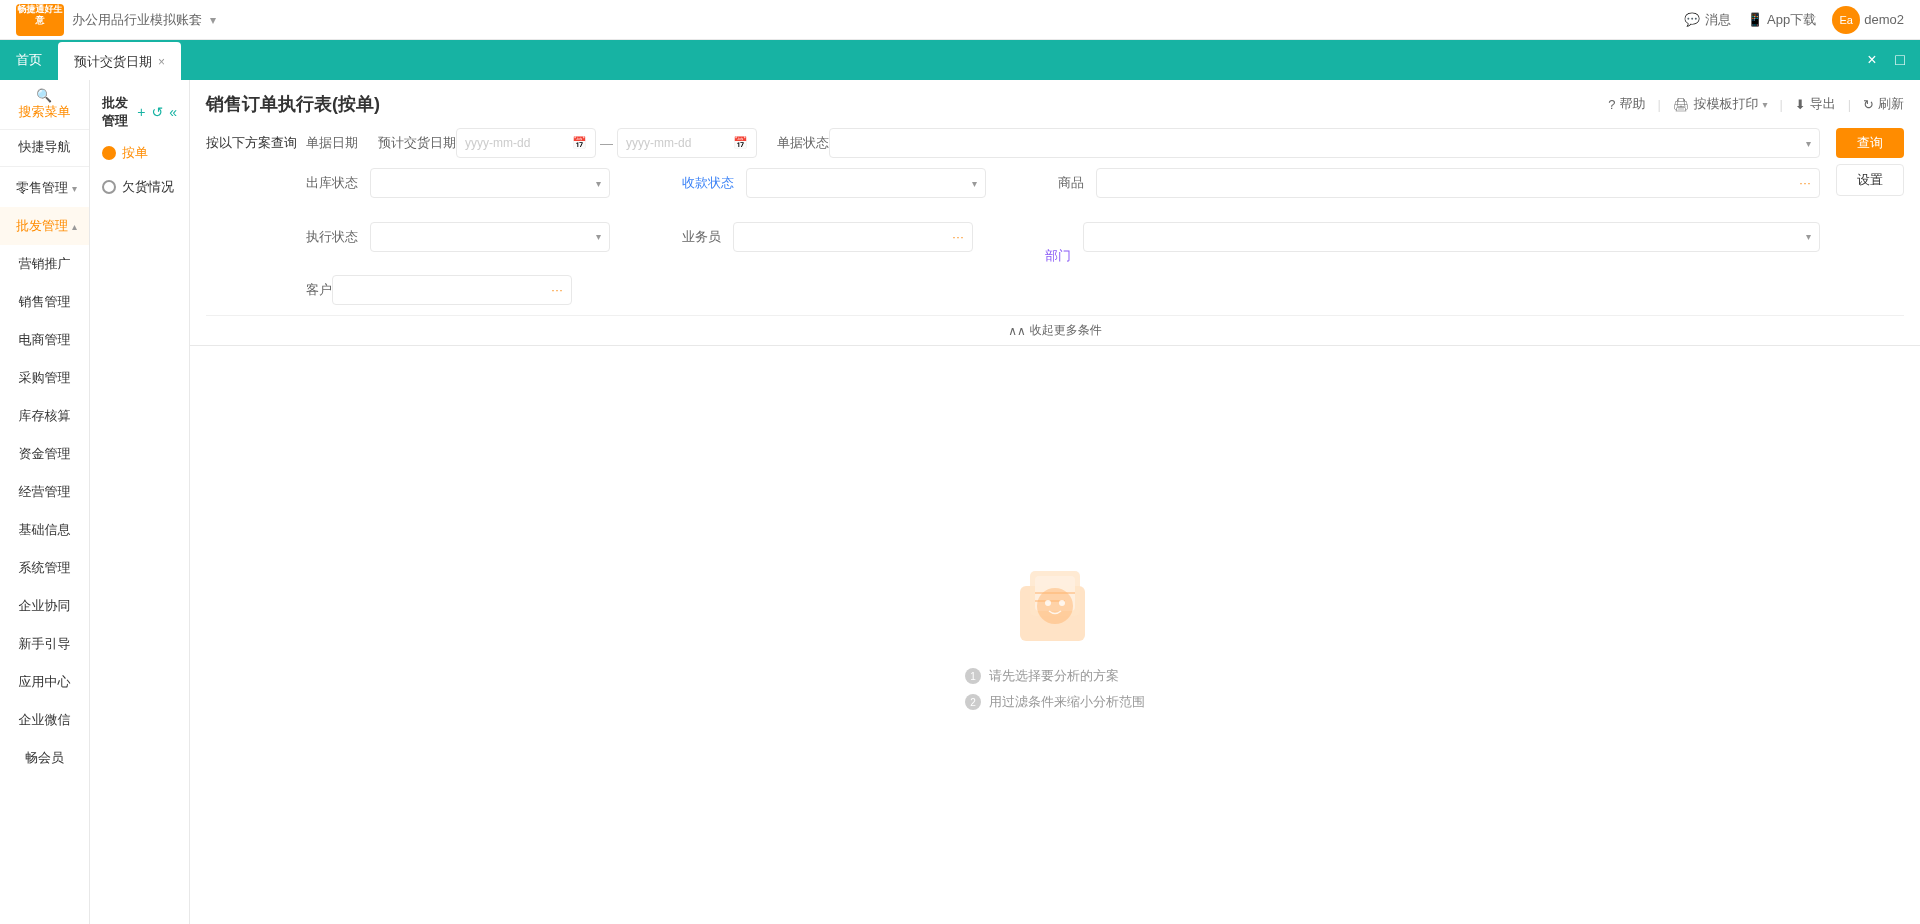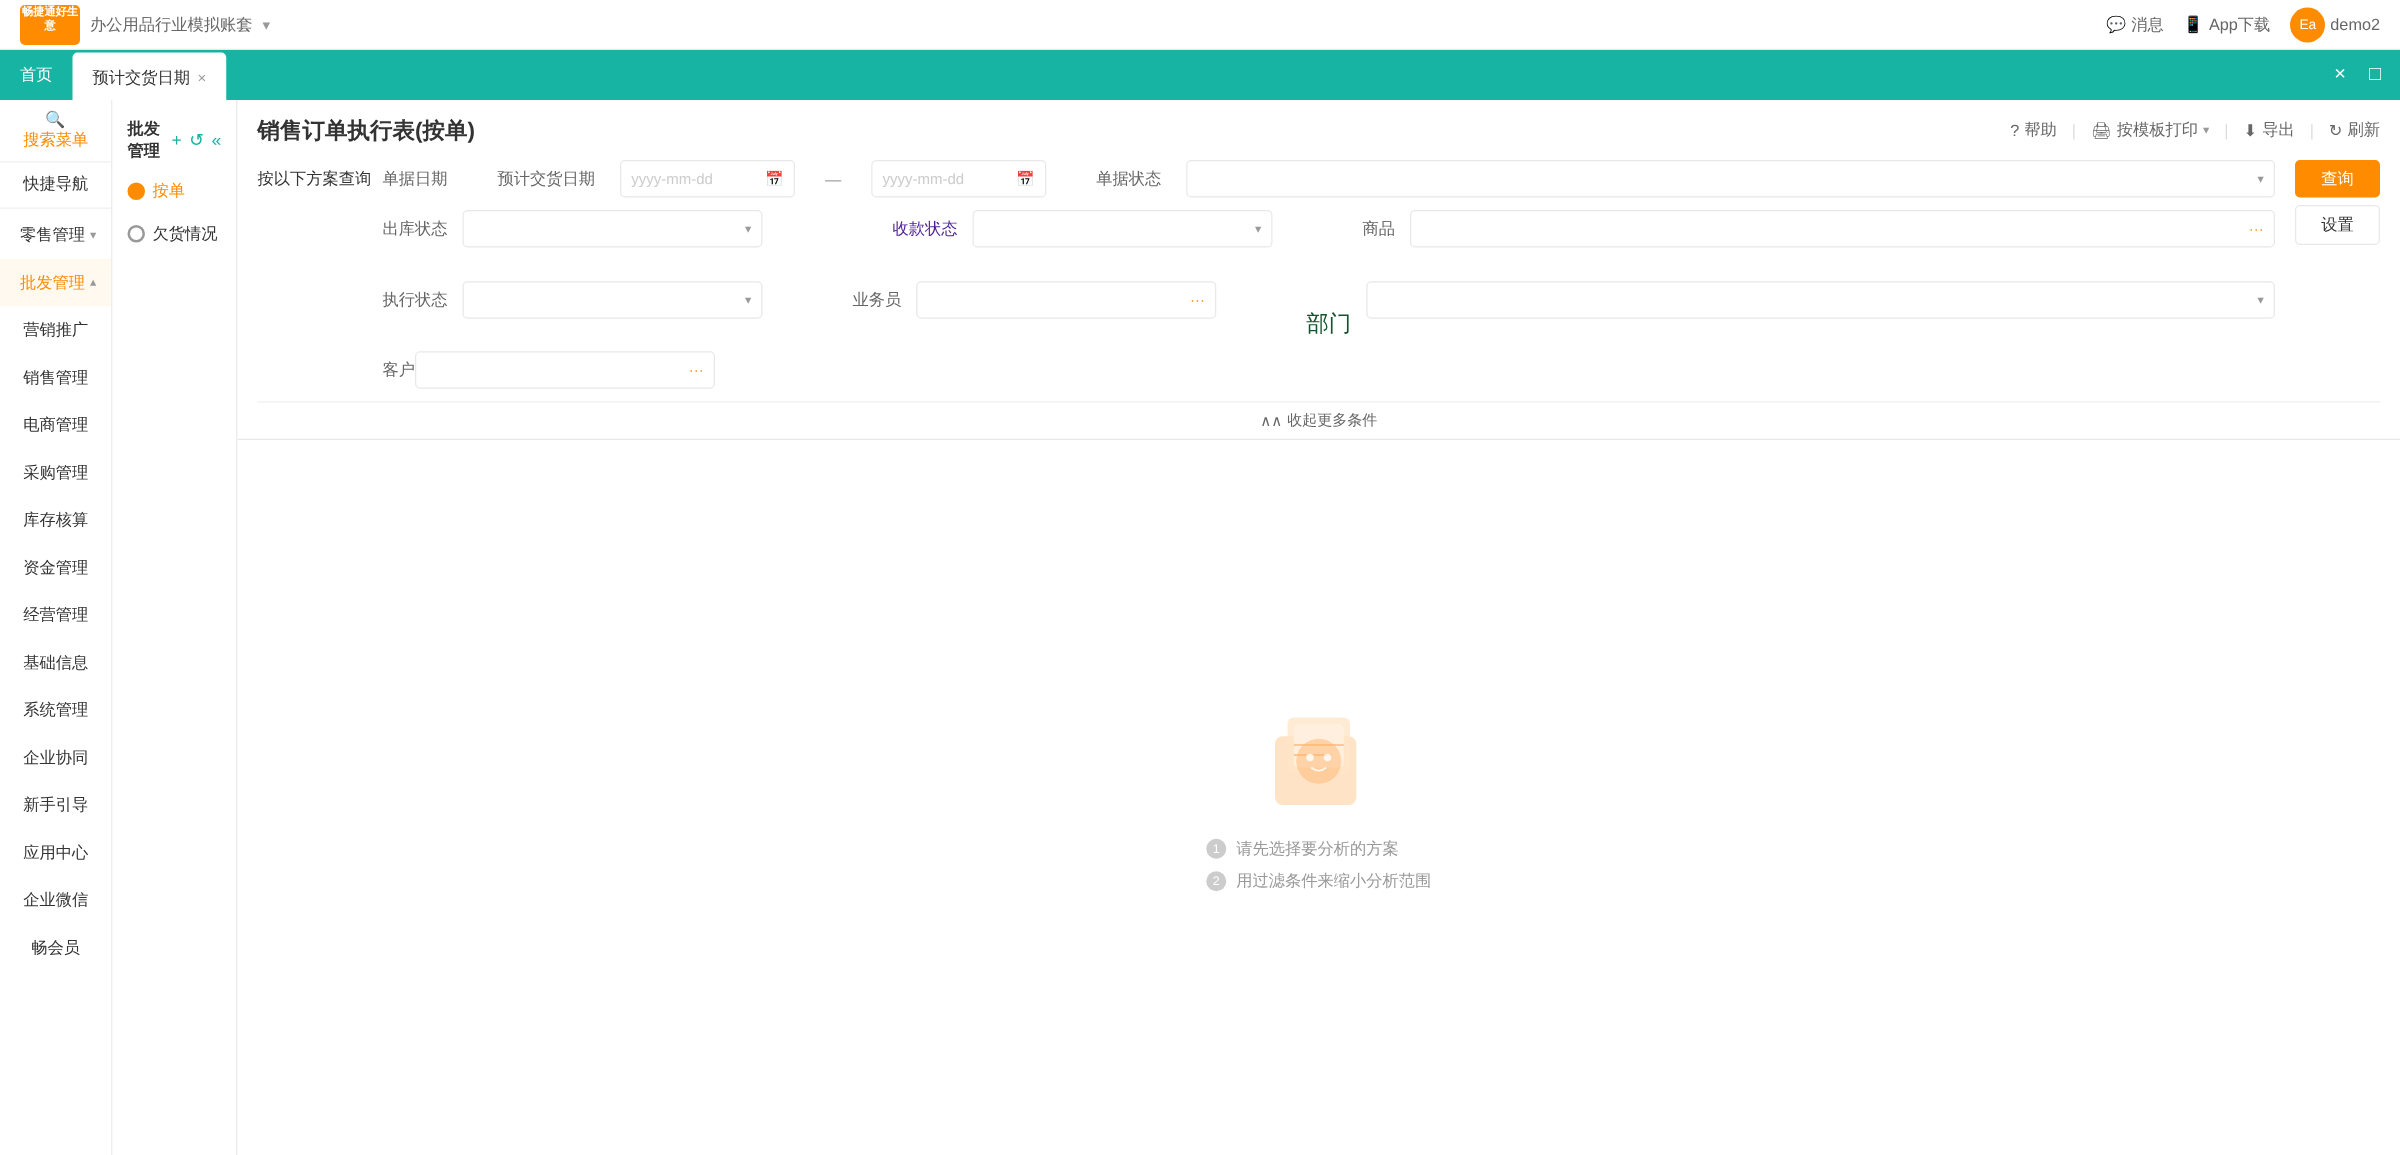--- a/index.html
+++ b/index.html
@@ -237,21 +237,21 @@
       </div>
 
       <div>
 
         <div style="display:flex; align-items:flex-start; gap:0; margin-bottom:10px;">
 
           <div style="min-width:100px; font-size:13px; color:#333; padding-right:8px; padding-top:6px; white-space:nowrap;">按以下方案查询</div>
 
           <div style="flex:1; display:flex; flex-direction:column; gap:10px;">
 
-            <div style="display:flex; align-items:center; gap:20px;">
+            <div style="display:flex; align-items:center; gap:0;">
               <span style="color:#666; font-size:13px; white-space:nowrap;">单据日期</span>
               <span style="color:#666; font-size:13px; white-space:nowrap; margin-left:20px;">预计交货日期</span>
               <div class="filter-input" style="min-width:140px;">
                 <span class="placeholder">yyyy-mm-dd</span>
                 <span class="cal-icon">📅</span>
               </div>
               <span class="filter-dash">—</span>
               <div class="filter-input" style="min-width:140px;">
                 <span class="placeholder">yyyy-mm-dd</span>
                 <span class="cal-icon">📅</span>
@@ -262,42 +262,42 @@
                 <span class="dropdown-arrow">▾</span>
               </div>
             </div>
 
             <div style="display:flex; align-items:center; gap:12px;">
               <span style="color:#666; font-size:13px; white-space:nowrap;">出库状态</span>
               <div class="filter-select" style="min-width:240px;">
                 <span></span>
                 <span class="dropdown-arrow">▾</span>
               </div>
-              <span style="color:#4c1d95; font-size:13px; white-space:nowrap; margin-left:92px;">收款状态</span>
+              <span style="color:#3b82f6; font-size:13px; white-space:nowrap; margin-left:60px;">收款状态</span>
               <div class="filter-select" style="min-width:240px;">
                 <span></span>
                 <span class="dropdown-arrow">▾</span>
               </div>
               <span style="color:#666; font-size:13px; white-space:nowrap; margin-left:60px;">商品</span>
               <div class="filter-select" style="min-width:200px; flex:1; justify-content:flex-end;">
                 <span style="color:#fa8c16;">···</span>
               </div>
             </div>
 
             <div style="display:flex; align-items:center; gap:12px;">
               <span style="color:#666; font-size:13px; white-space:nowrap;">执行状态</span>
               <div class="filter-select" style="min-width:240px;">
                 <span></span>
                 <span class="dropdown-arrow">▾</span>
               </div>
               <span style="color:#666; font-size:13px; white-space:nowrap; margin-left:60px;">业务员</span>
               <div class="filter-select" style="min-width:240px; justify-content:flex-end;">
                 <span style="color:#fa8c16;">···</span>
               </div>
-              <span style="color:#14532d; font-size:18px; white-space:nowrap; margin-left:60px;margin-top:39px;">部门</span>
+              <span style="color:#8b5cf6; font-size:13px; white-space:nowrap; margin-left:60px;margin-top:39px;">部门</span>
               <div class="filter-select" style="min-width:200px; flex:1;">
                 <span></span>
                 <span class="dropdown-arrow">▾</span>
               </div>
             </div>
 
             <div style="display:flex; align-items:center; ">
               <span style="color:#666; font-size:13px; white-space:nowrap;">客户</span>
               <div class="filter-select" style="min-width:240px; justify-content:flex-end;">
                 <span style="color:#fa8c16;">···</span>

